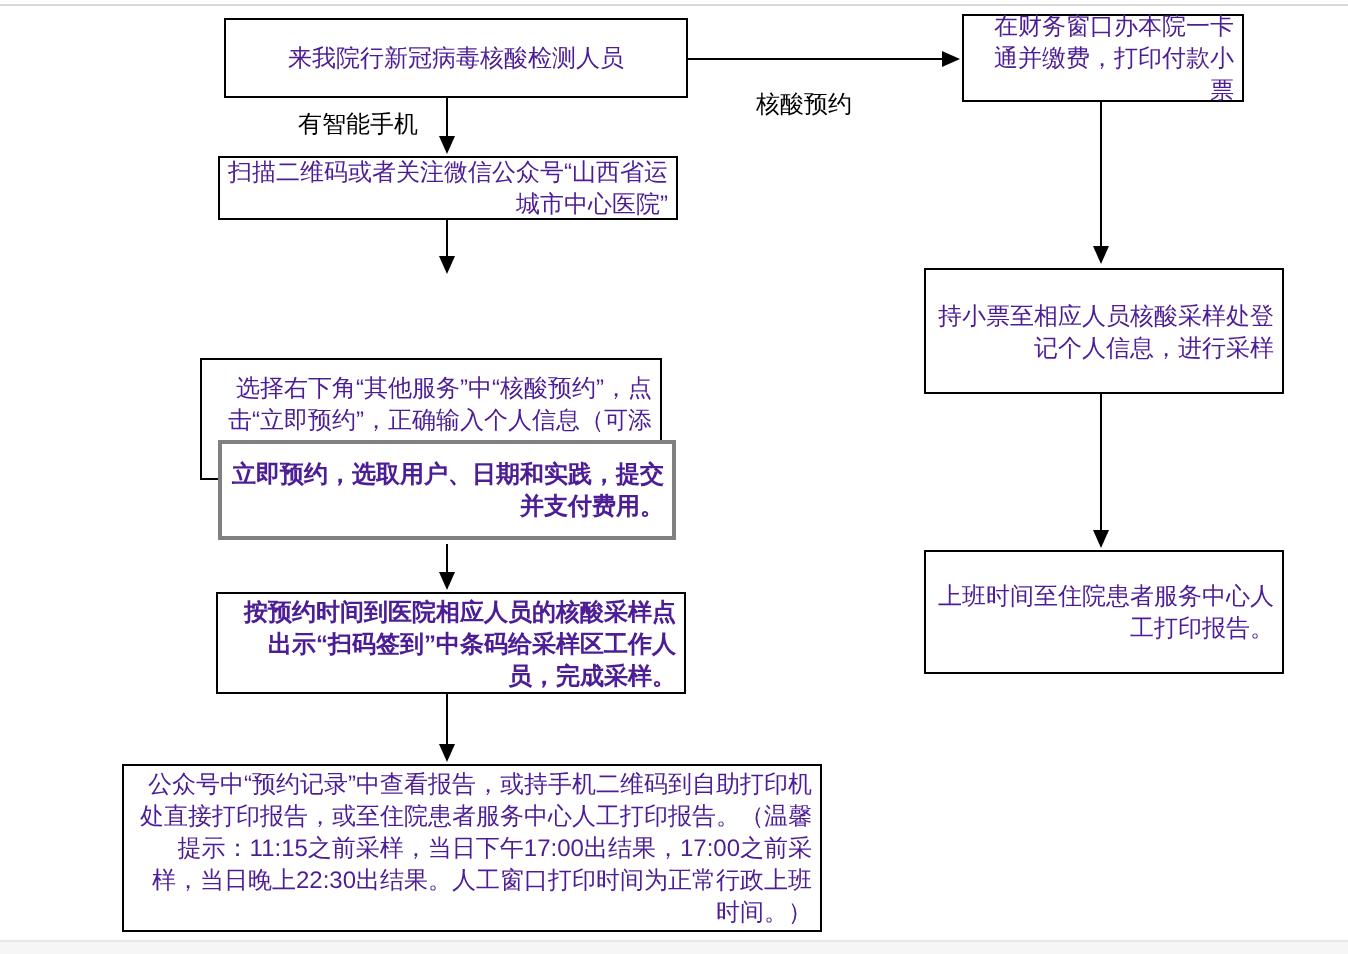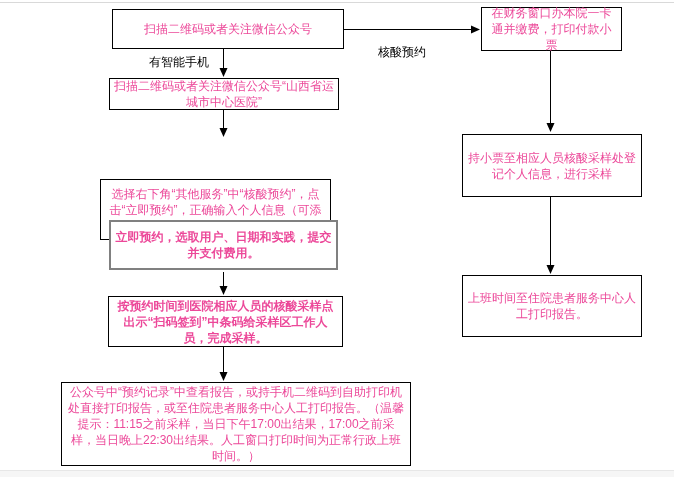--- a/index.html
+++ b/index.html
@@ -23,24 +23,24 @@
   }
   .connectors{
     position:absolute;left:0;top:0;width:674px;height:477px;
     pointer-events:none;
   }
   .node{
     position:absolute;
     box-sizing:border-box;
     background:#ffffff;
     border:1px solid #000000;
-    color:#ec4899;
+    color:#4c1d95;
     font-size:12px;
     line-height:16px;
-    text-align:center;
+    text-align:right;
     display:flex;
     align-items:center;
     justify-content:center;
     padding:2px 4px;
   }
   .node.emphasized{
     border:2px solid #808080;
   }
   .edge-label{
     position:absolute;
@@ -69,21 +69,21 @@
     <line x1="223.5" y1="197" x2="223.5" y2="218" stroke="#000" stroke-width="1" marker-end="url(#arrow)"></line>
     <line x1="223.5" y1="272" x2="223.5" y2="294" stroke="#000" stroke-width="1" marker-end="url(#arrow)"></line>
     <line x1="223.5" y1="347" x2="223.5" y2="380" stroke="#000" stroke-width="1" marker-end="url(#arrow)"></line>
 
     <line x1="344" y1="29.5" x2="479" y2="29.5" stroke="#000" stroke-width="1" marker-end="url(#arrow)"></line>
 
     <line x1="550.5" y1="51" x2="550.5" y2="131" stroke="#000" stroke-width="1" marker-end="url(#arrow)"></line>
     <line x1="550.5" y1="197" x2="550.5" y2="273" stroke="#000" stroke-width="1" marker-end="url(#arrow)"></line>
   </svg>
 
-  <div class="node" style="left:112px;top:9px;width:232px;height:40px;">扫描二维码或者关注微信公众号</div>
+  <div class="node" style="left:112px;top:9px;width:232px;height:40px;">来我院行新冠病毒核酸检测人员</div>
 
   <div class="edge-label" style="left:121px;top:55px;margin-left:28px;">有智能手机</div>
 
   <div class="node" style="left:109px;top:78px;width:230px;height:32px;">扫描二维码或者关注微信公众号“山西省运城市中心医院”</div>
 
   <div class="node" style="left:100px;top:138px;width:231px;height:61px;margin-top:41px;">选择右下角“其他服务”中“核酸预约”，点击“立即预约”，正确输入个人信息（可添加多人信息），点击提交。</div>
 
   <div class="node emphasized" style="left:109px;top:220px;width:229px;height:50px;font-weight:bold;">立即预约，选取用户、日期和实践，提交并支付费用。</div>
 
   <div class="node" style="left:108px;top:296px;width:235px;height:51px;font-weight:bold;">按预约时间到医院相应人员的核酸采样点出示“扫码签到”中条码给采样区工作人员，完成采样。</div>

